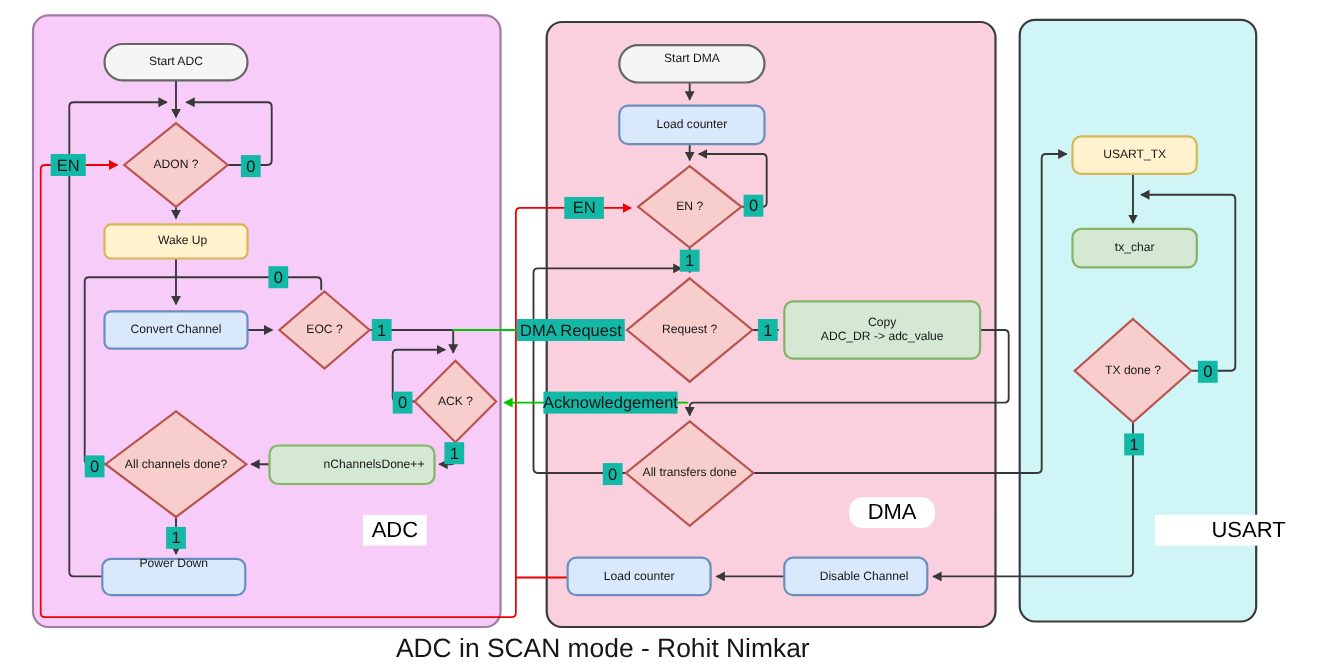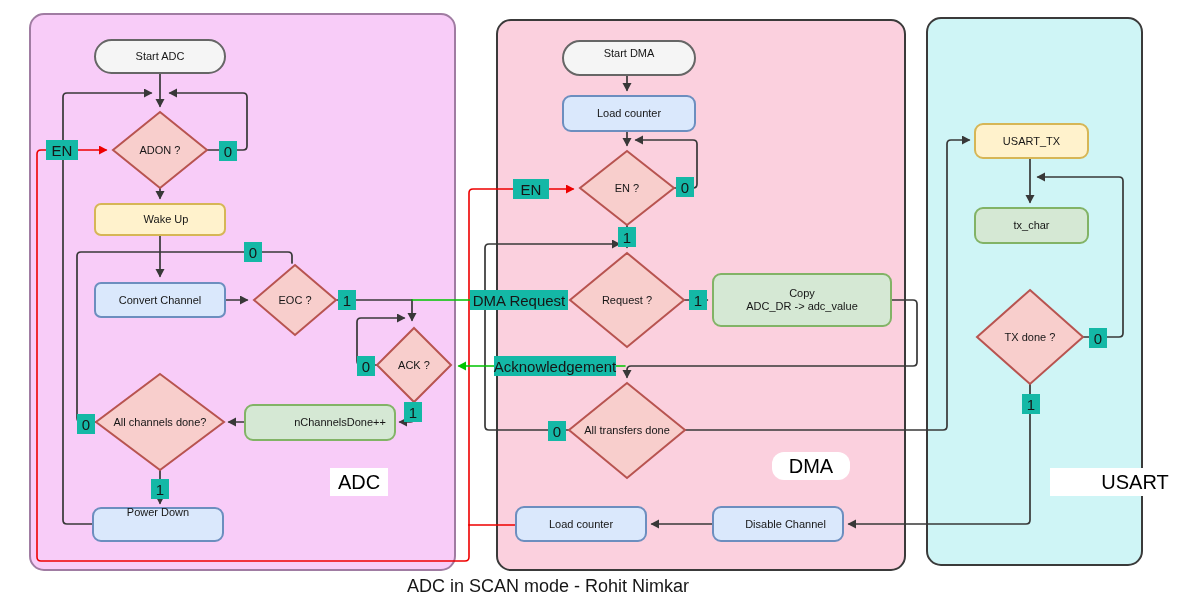--- a/index.html
+++ b/index.html
@@ -16,21 +16,21 @@
   .lbl{
     position:absolute;display:flex;align-items:center;justify-content:center;
     background:#14b8a6;font-size:15px;line-height:1;color:#161616;
   }
   .rlabel{
     position:absolute;display:flex;align-items:center;justify-content:center;
     background:#ffffff;font-size:20px;color:#000000;
   }
   .caption{
     position:absolute;left:0;top:576px;width:1096px;text-align:center;
-    font-size:18px;color:#161616;
+    font-size:24px;color:#161616;
   }
 </style>
 </head>
 <body>
 
 <div class="canvas">
 
   <svg width="1200" height="604" viewBox="0 0 1200 604">
     <defs>
       <marker id="mb" markerWidth="10" markerHeight="10" refX="7" refY="4.5" orient="auto" markerUnits="userSpaceOnUse">

